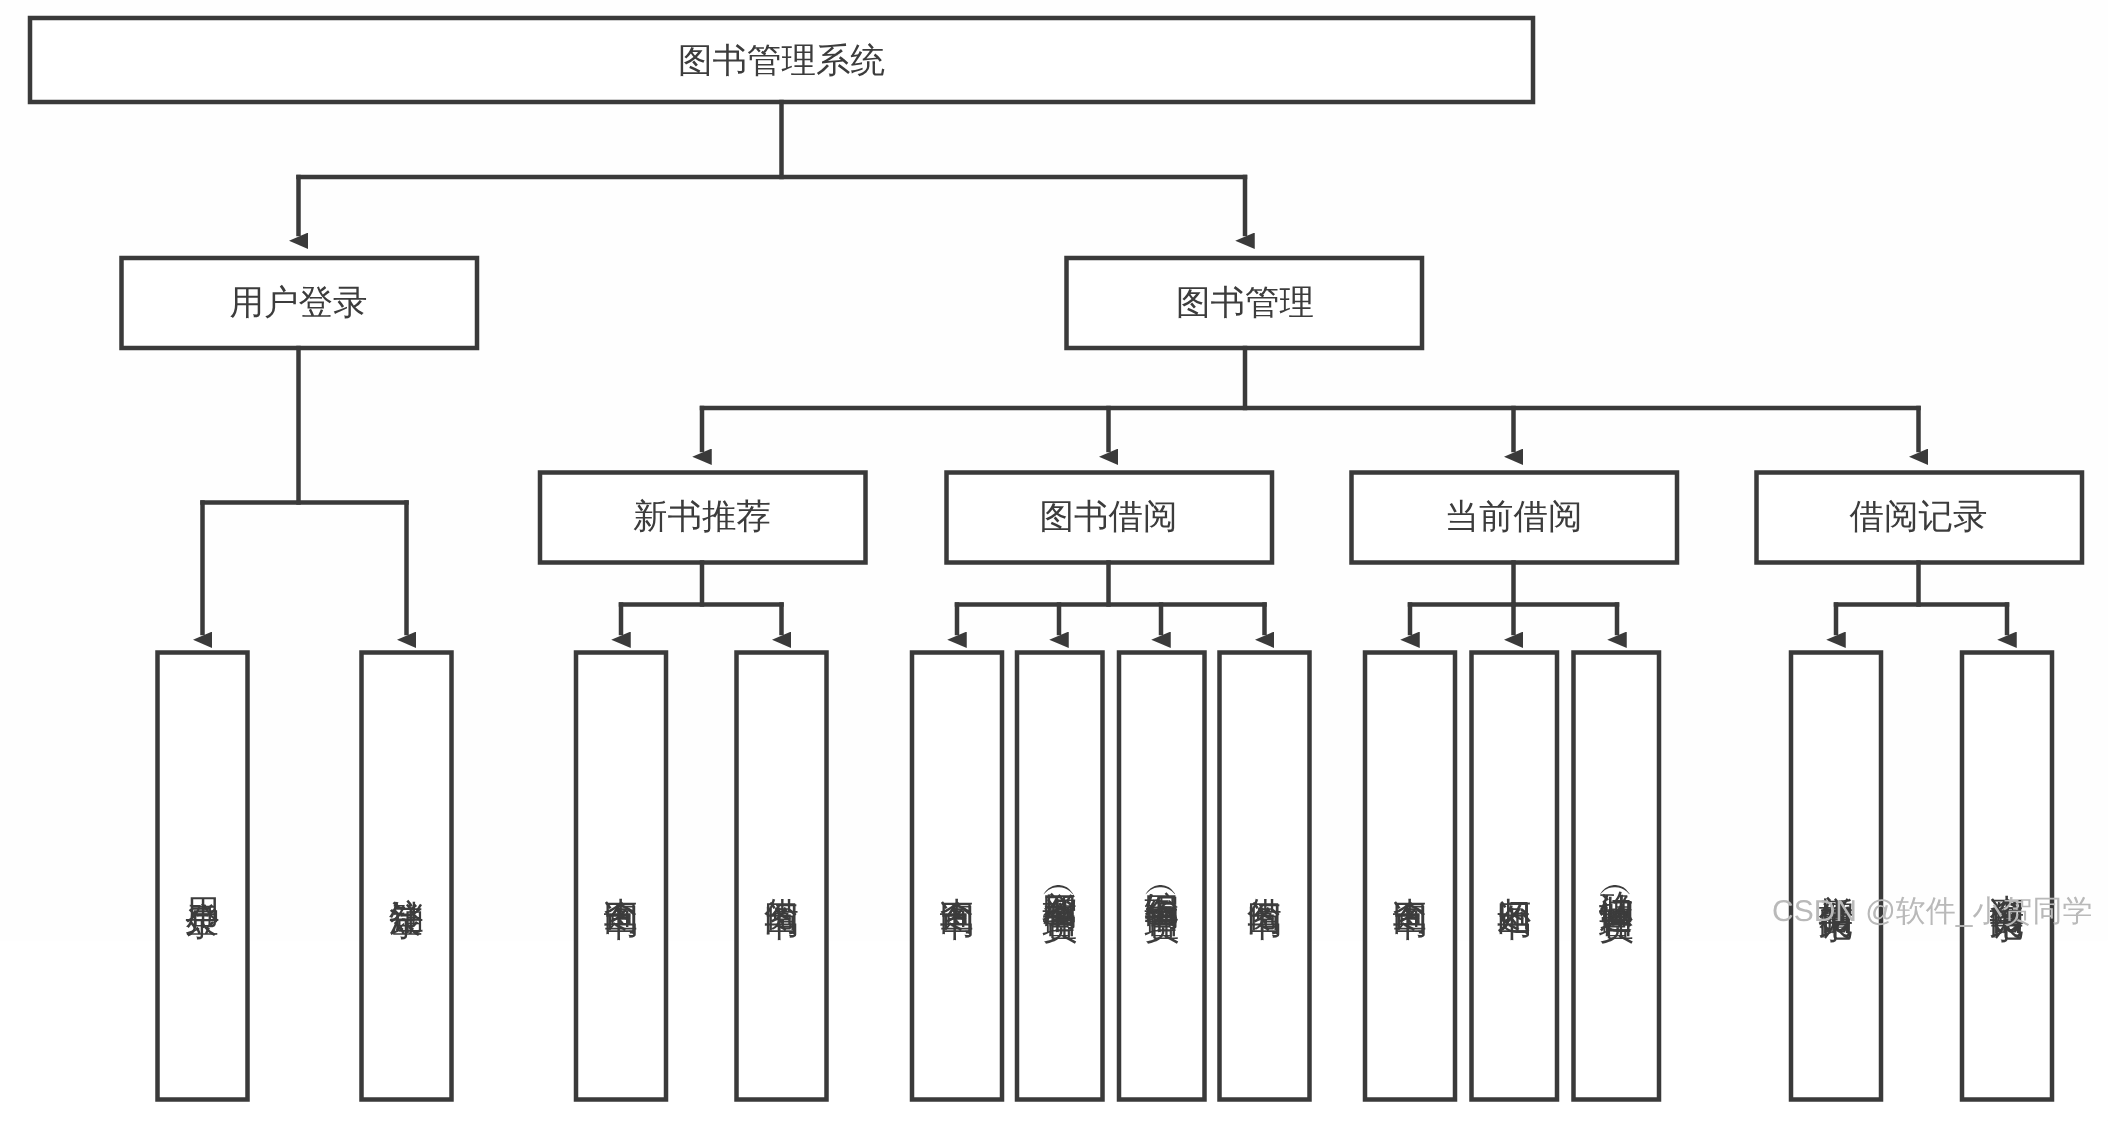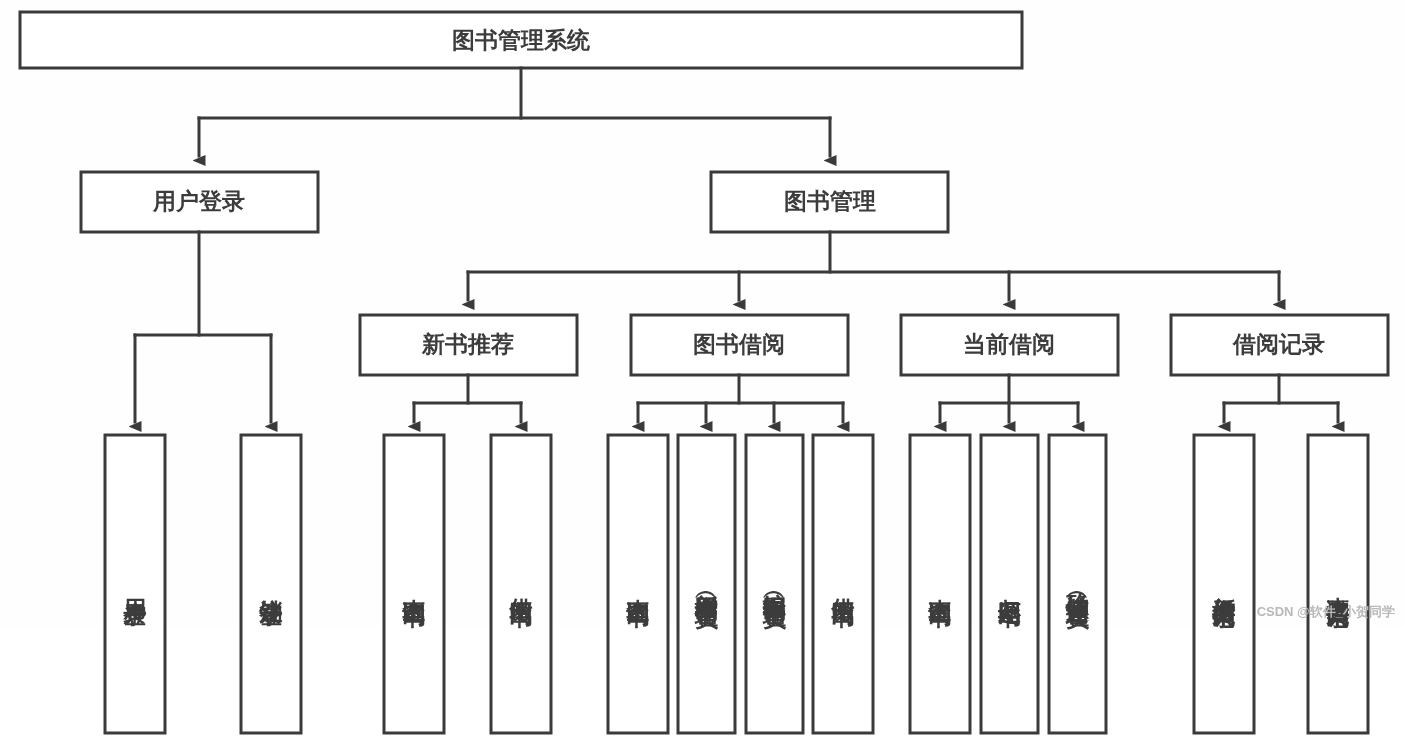--- a/index.html
+++ b/index.html
@@ -12,21 +12,20 @@
     height: 747px;
     font-family: "Liberation Sans", "DejaVu Sans", sans-serif;
     overflow: hidden;
     position: relative;
   }
   #diagram-root {
     position: relative;
     width: 1405px;
     height: 627px;
     background: #fefefe;
-    font-weight: bold;
   }
   svg.diagram {
     position: absolute;
     top: 0;
     left: 0;
     width: 1405px;
     height: 747px;
     display: block;
   }
   .node-rect {
@@ -64,21 +63,21 @@
     align-items: center;
     justify-content: center;
     white-space: nowrap;
     pointer-events: none;
   }
   .watermark {
     position: absolute;
     right: 10px;
     bottom: 6px;
     font-family: "Liberation Sans", "DejaVu Sans", sans-serif;
-    font-size: 13px;
+    font-size: 20px;
     color: #b9b9b9;
     white-space: nowrap;
   }
 </style>
 </head>
 <body>
 
 <div id="diagram-root">
 
   <svg class="diagram" viewBox="0 0 1405 747">

